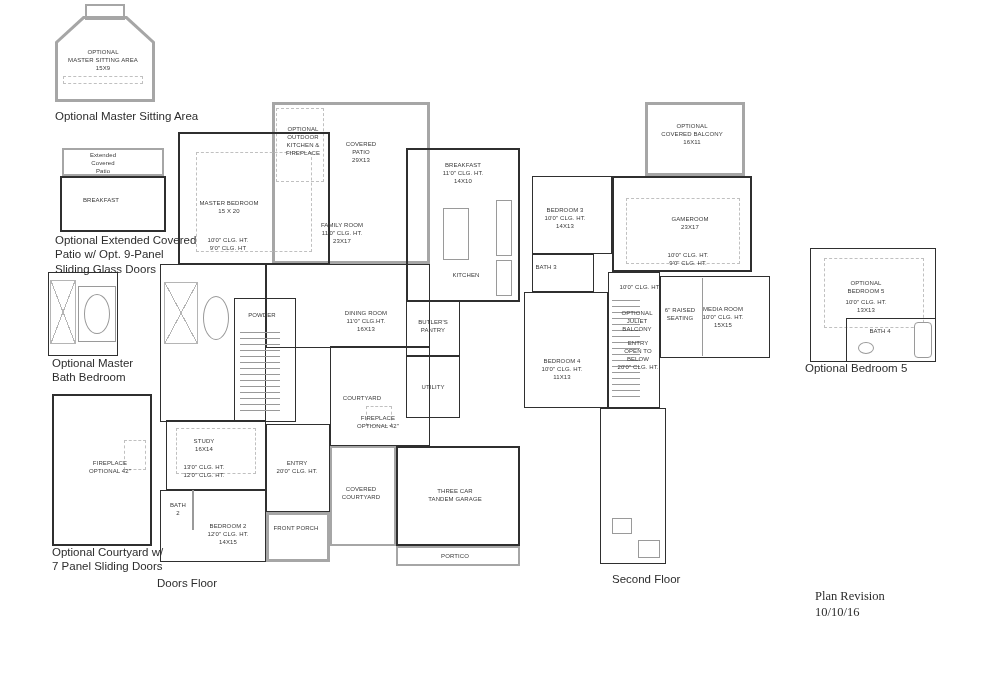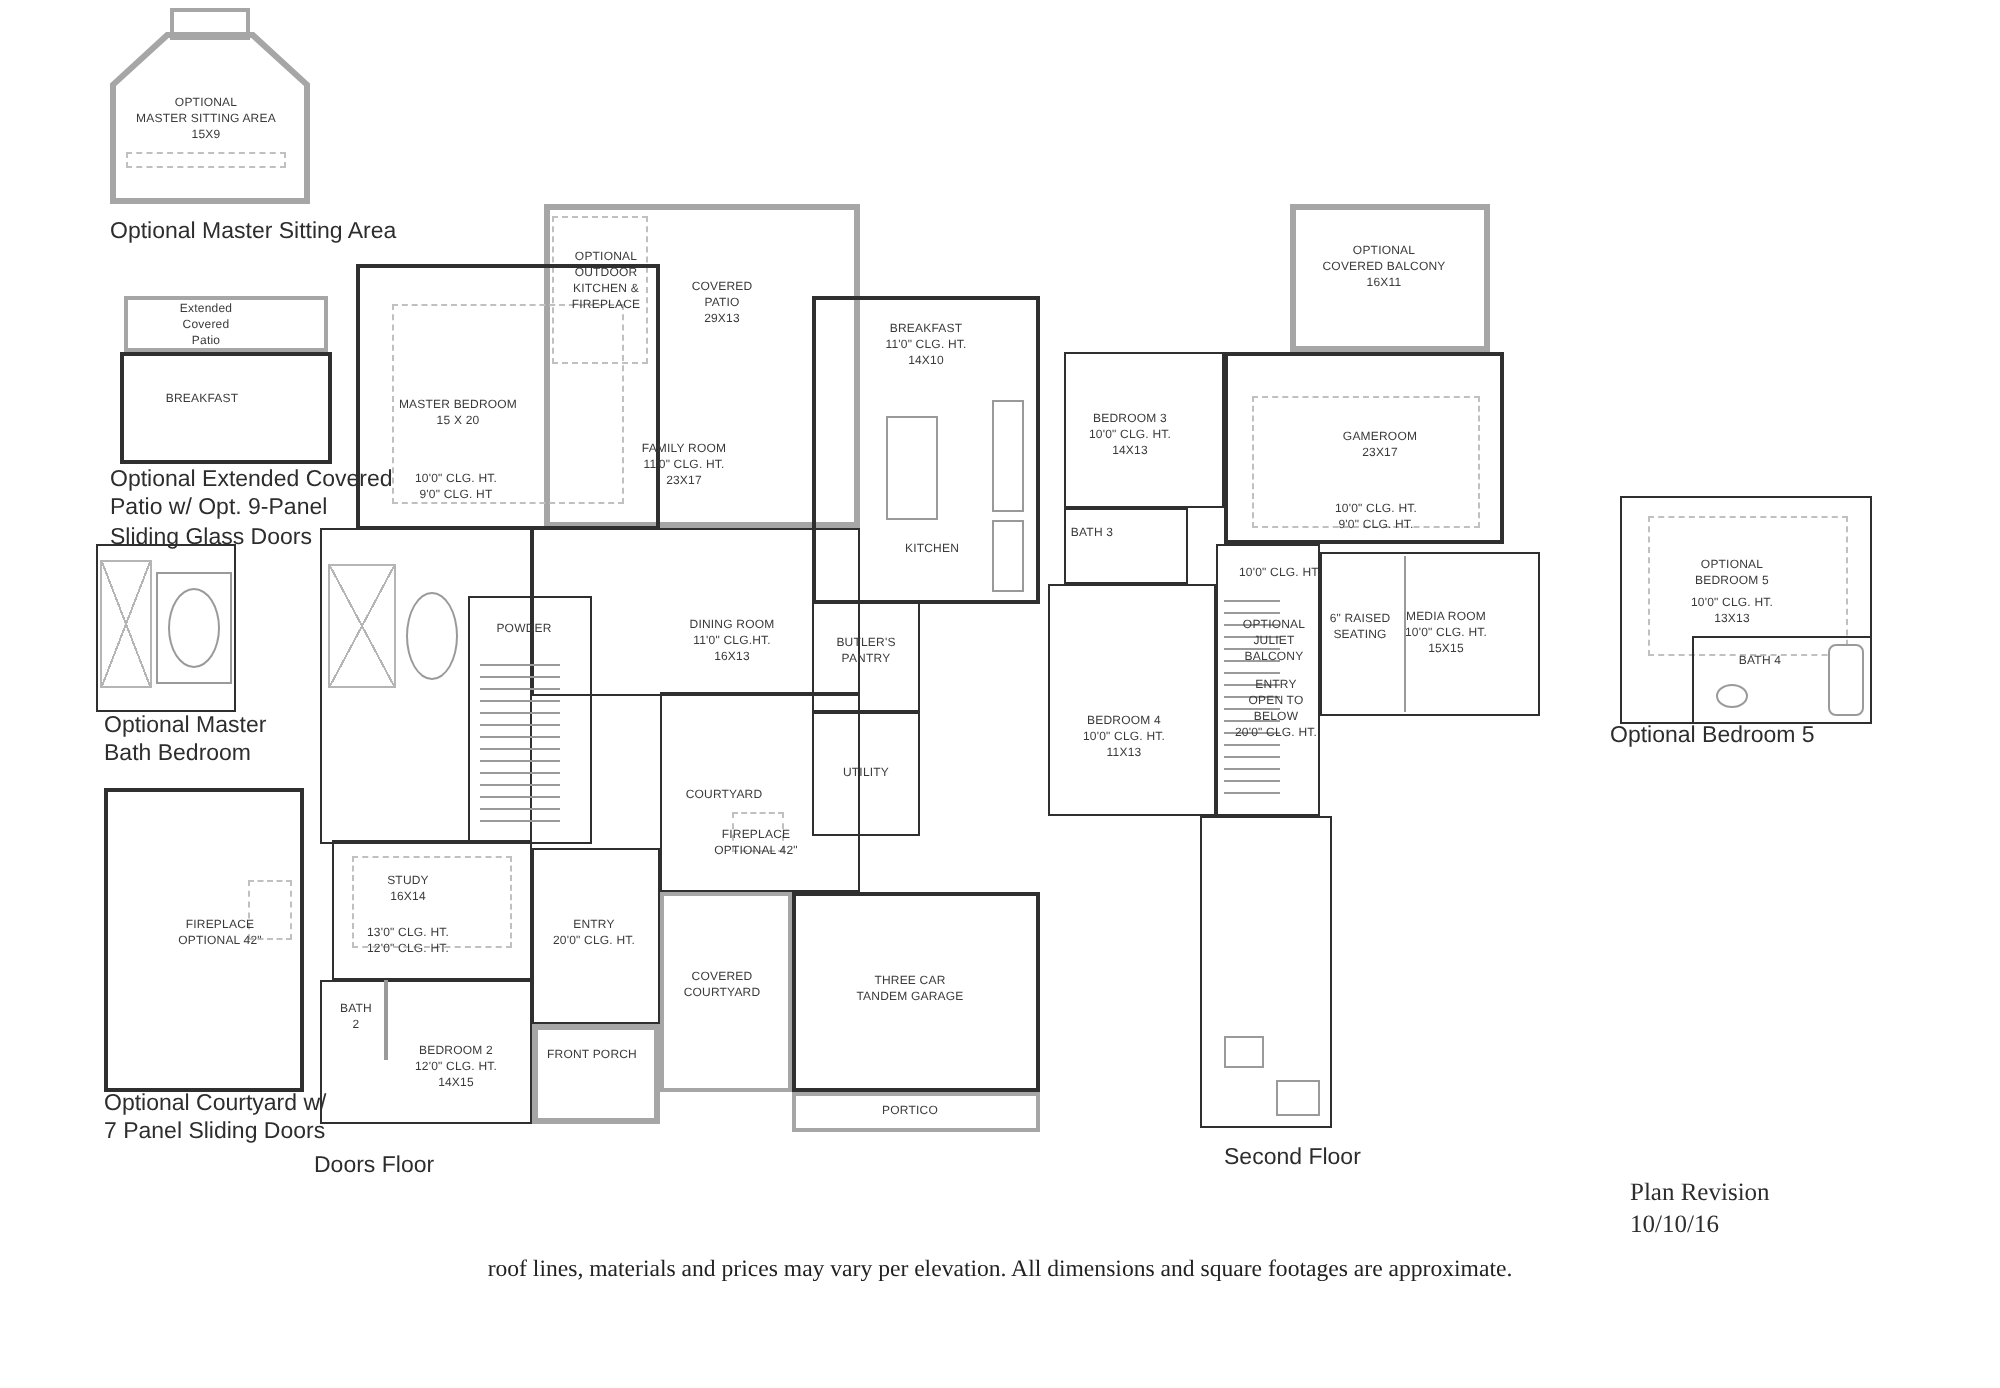--- a/index.html
+++ b/index.html
@@ -197,14 +197,13 @@
 BEDROOM 5</div>
   <div class="lbl" style="left:866px;top:306px;">10'0" CLG. HT.
 13X13</div>
   <div class="lbl" style="left:880px;top:331px;">BATH 4</div>
   <div class="cap" style="left:805px;top:361px;">Optional Bedroom 5</div>
 </div>
 
 <div class="cap ser" style="left:815px;top:589px;font-size:12.5px;">Plan Revision
 10/10/16</div>
 <div class="foot">
-  <div>roof lines, materials and prices may vary per elevation.   All dimensions and square footages are approximate.</div>
 </div>
 
 </body></html>

